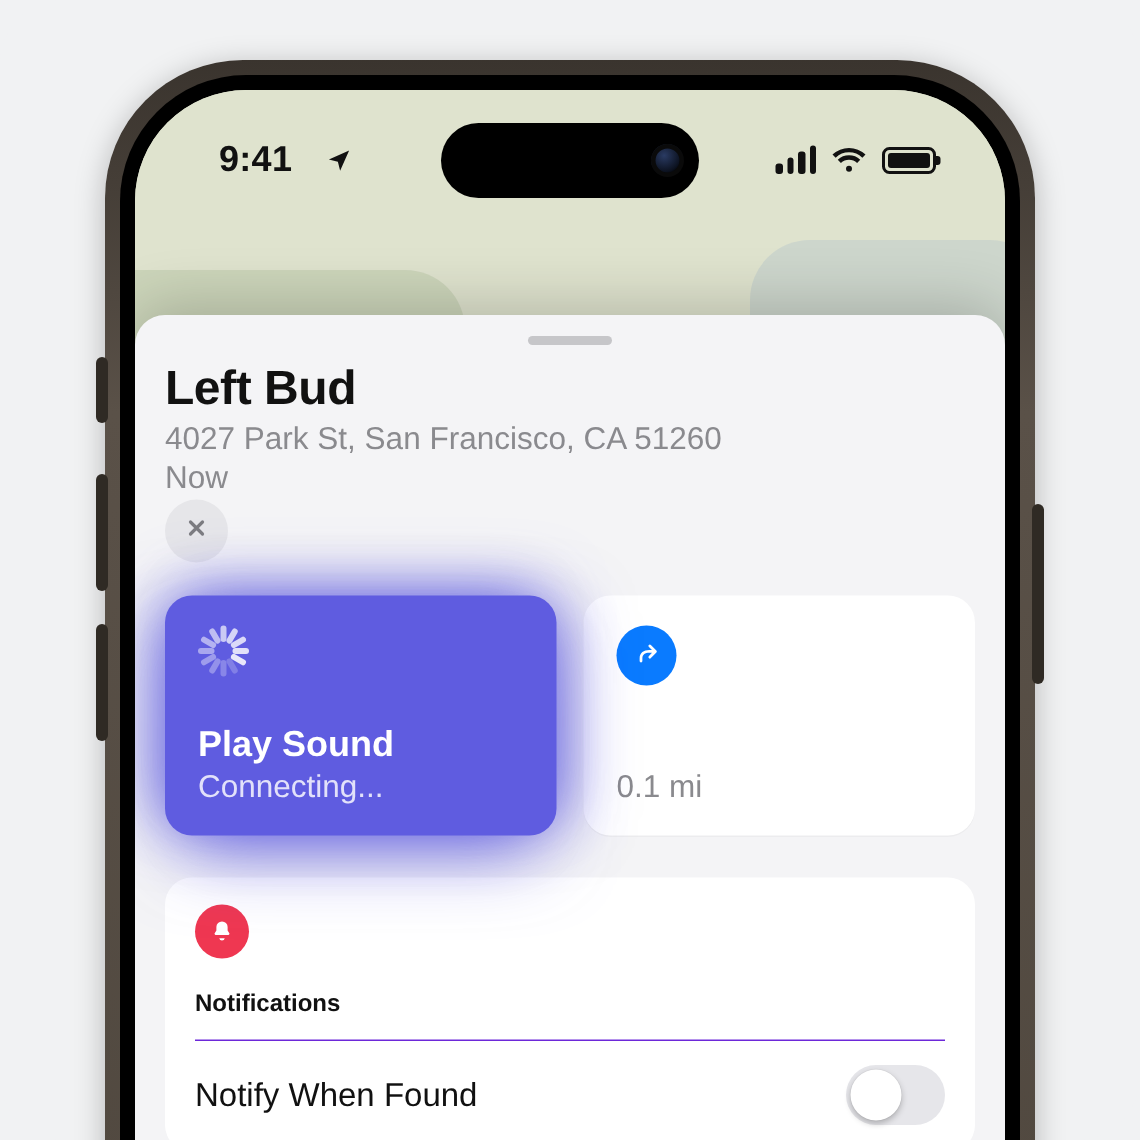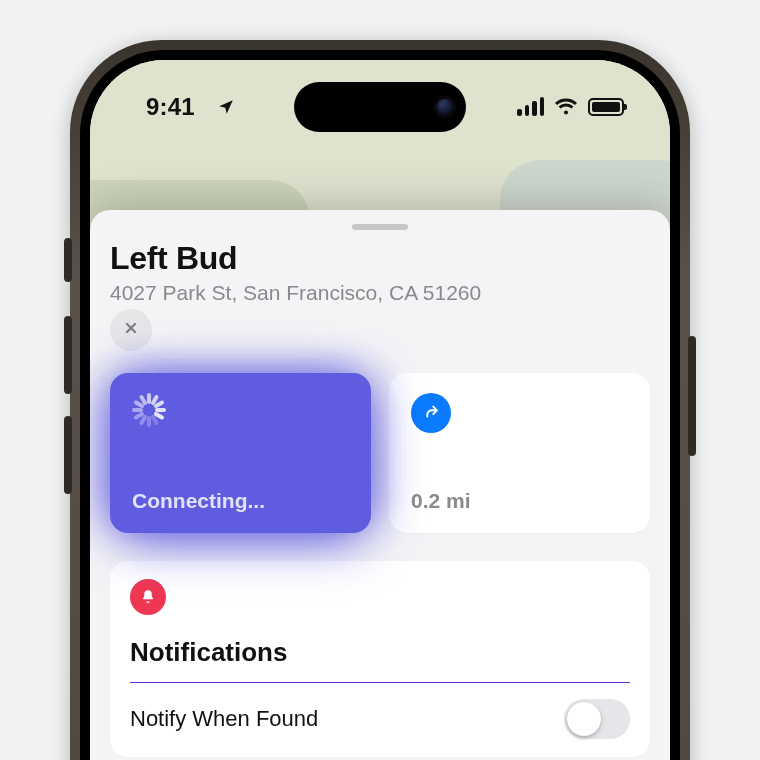--- a/index.html
+++ b/index.html
@@ -147,21 +147,21 @@
     color: #fff;
     position: relative;
     box-shadow:
       0 0 0 0 rgba(95,92,224,0),
       0 22px 50px -12px rgba(95,92,224,0.70),
       0 -12px 40px -8px rgba(95,92,224,0.60),
       -18px 0 40px -8px rgba(95,92,224,0.55),
       18px 0 40px -8px rgba(95,92,224,0.50);
   }
   .card .card-title { font-size: 24px; font-weight: 600; }
-  .card .card-sub { font-size: 21px; margin-top: 13px; font-weight: bold; }
+  .card .card-sub { font-size: 21px; margin-top: 2px; }
   .card.primary .card-sub { color: rgba(255,255,255,0.82); }
   .card.secondary .card-sub { color: #8a8a8e; }
   .card .icon-slot { height: 40px; }
   .dir-icon {
     width: 40px; height: 40px; border-radius: 50%;
     background: #0a7bff;
     display: flex; align-items: center; justify-content: center;
   }
   .dir-icon svg { width: 22px; height: 22px; }
 
@@ -192,21 +192,21 @@
     border-radius: 18px;
     padding: 18px 20px 0 20px;
   }
   .section .sec-icon {
     width: 36px; height: 36px; border-radius: 50%;
     background: #ef3751;
     display: flex; align-items: center; justify-content: center;
     margin-bottom: 12px;
   }
   .section .sec-icon svg { width: 18px; height: 18px; }
-  .section .sec-title { font-size: 26px; font-weight: 700; color:#111; margin-bottom: 14px; margin-top: 22px; }
+  .section .sec-title { font-size: 16px; font-weight: 700; color:#111; margin-bottom: 14px; margin-top: 22px; }
   .row {
     display: flex; align-items: center; justify-content: space-between;
     padding: 16px 0 18px 0;
     border-top: 1px solid #6d28d9;
     font-size: 22px; color:#111;
   }
   .switch {
     width: 66px; height: 40px; border-radius: 40px;
     background: #e6e6ea; position: relative;
   }
@@ -266,20 +266,21 @@
         </div>
       </div>
 
       <div class="sheet">
         <div class="grabber"></div>
 
         <div class="sheet-header">
           <div class="titleblock">
             <div class="title">Left Bud</div>
             <div class="subtitle">4027 Park St, San Francisco, CA  51260</div>
+            <div class="subtitle2">Now</div>
           </div>
           <div class="close-btn">
             <span>
               <svg viewBox="0 0 24 24">
                       <path d="M6 6l12 12M18 6 6 18" stroke="#7c7c80" stroke-width="3.2" stroke-linecap="round"></path>
                     </svg>
             </span>
           </div>
         </div>
 
@@ -295,34 +296,35 @@
                       <span></span>
                 <span></span>
                       <span></span>
                       <span></span>
                       <span></span>
                       <span></span>
                       <span></span>
               </div>
             </div>
             <div>
+              <div class="card-title">Play Sound</div>
               <div class="card-sub">Connecting...</div>
             </div>
           </div>
 
           <div class="card secondary">
             <div class="icon-slot">
               <div class="dir-icon">
                 <svg viewBox="0 0 24 24">
                         <path d="M7 14c0-4 3-6 7-6h2l-2.2-2.2a1 1 0 1 1 1.4-1.4l4 4a1 1 0 0 1 0 1.4l-4 4a1 1 0 1 1-1.4-1.4L16 10h-2c-3 0-5 1.3-5 4v2a1 1 0 1 1-2 0v-2Z" fill="#fff"></path>
                       </svg>
               </div>
             </div>
             <div>
-              <div class="card-sub">0.2 mi</div>
+              <div class="card-sub">0.1 mi</div>
             </div>
           </div>
         </div>
 
         <div class="section">
           <div class="sec-icon">
             <svg viewBox="0 0 24 24">
                     <path d="M12 3a5 5 0 0 0-5 5v3l-1.5 2.5A1 1 0 0 0 6.4 15h11.2a1 1 0 0 0 .9-1.5L17 11V8a5 5 0 0 0-5-5Zm0 17a2.5 2.5 0 0 0 2.45-2H9.55A2.5 2.5 0 0 0 12 20Z" fill="#fff"></path>
                   </svg>
           </div>

